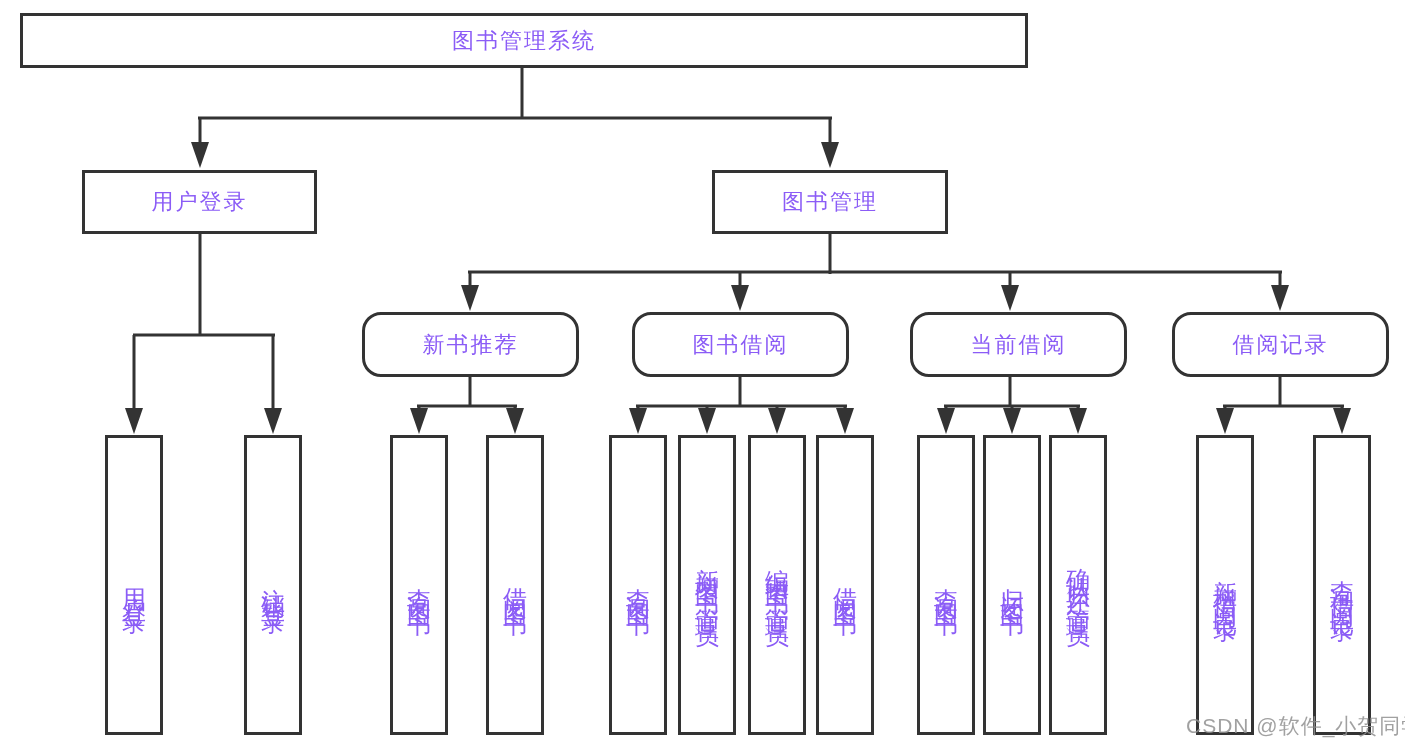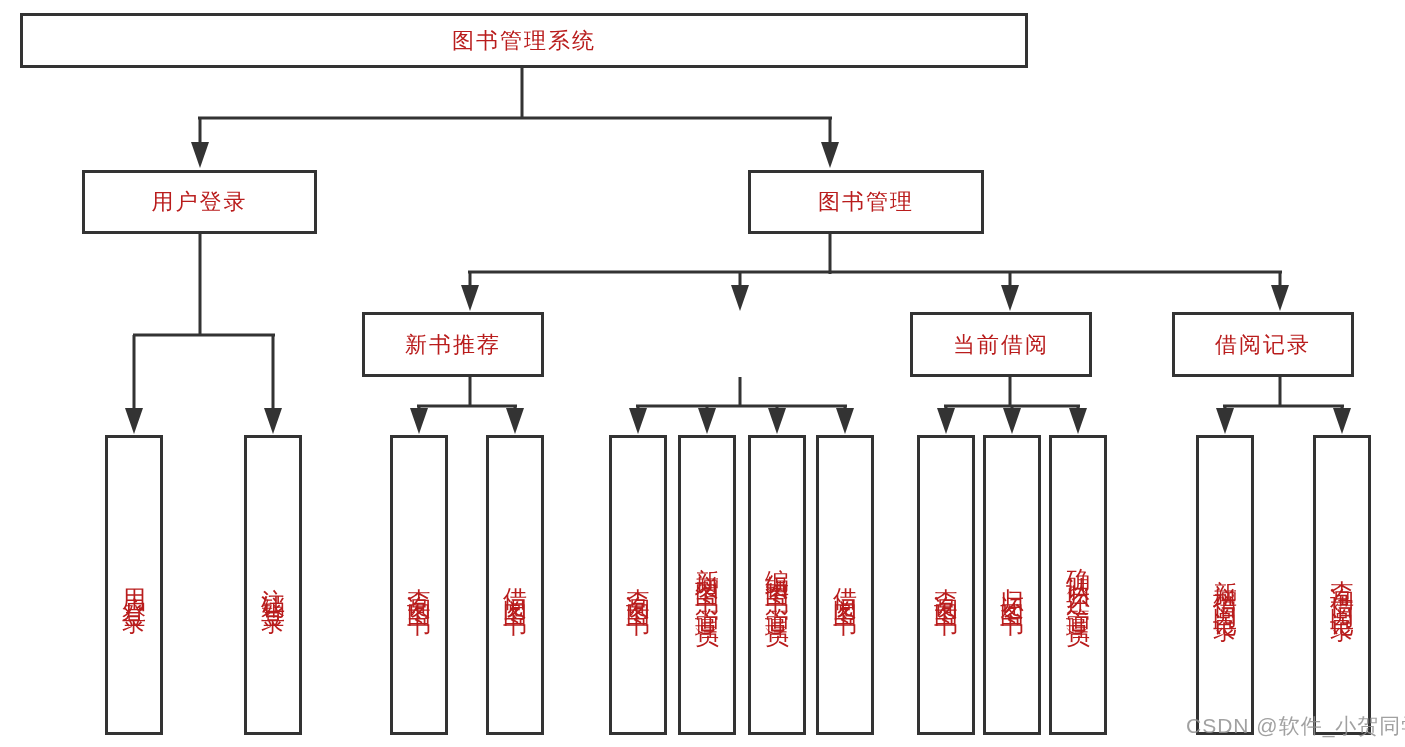--- a/index.html
+++ b/index.html
@@ -21,34 +21,34 @@
     top: 0;
     width: 1405px;
     height: 747px;
     pointer-events: none;
   }
   .box {
     position: absolute;
     box-sizing: border-box;
     background: #ffffff;
     border: 3px solid #333333;
-    color: #b91c1c;
+    color: #8b5cf6;
     display: flex;
     align-items: center;
     justify-content: center;
   }
   .h-box {
     font-size: 22px;
     letter-spacing: 2px;
     white-space: nowrap;
   }
   .root-box    { left: 20px;   top: 13px;  width: 1008px; height: 55px; }
   .login-box   { left: 82px;   top: 170px; width: 235px;  height: 64px; }
-  .mgmt-box    { left: 712px;  top: 170px; width: 236px;  height: 64px; margin-left: 36px; }
-  .l3-box      { top: 312px;   width: 182px; height: 65px; }
+  .mgmt-box    { left: 712px;  top: 170px; width: 236px;  height: 64px; }
+  .l3-box      { top: 312px;   width: 217px; height: 65px; border-radius: 19px; }
   .l3-0 { left: 362px; }
   .l3-1 { left: 632px; }
   .l3-2 { left: 902px; margin-left: 8px; }
   .l3-3 { left: 1172px; }
   .v-box {
     top: 435px;
     width: 58px;
     height: 300px;
   }
   .v-box span {
@@ -125,20 +125,23 @@
   <div class="box h-box login-box">
     <span>用户登录</span>
   </div>
   <div class="box h-box mgmt-box">
     <span>图书管理</span>
   </div>
 
   <div class="box h-box l3-box l3-0">
     <span>新书推荐</span>
   </div>
+  <div class="box h-box l3-box l3-1">
+    <span>图书借阅</span>
+  </div>
   <div class="box h-box l3-box l3-2">
     <span>当前借阅</span>
   </div>
   <div class="box h-box l3-box l3-3">
     <span>借阅记录</span>
   </div>
 
   <div class="box v-box leaf-a0">
     <span>用户登录</span>
   </div>

